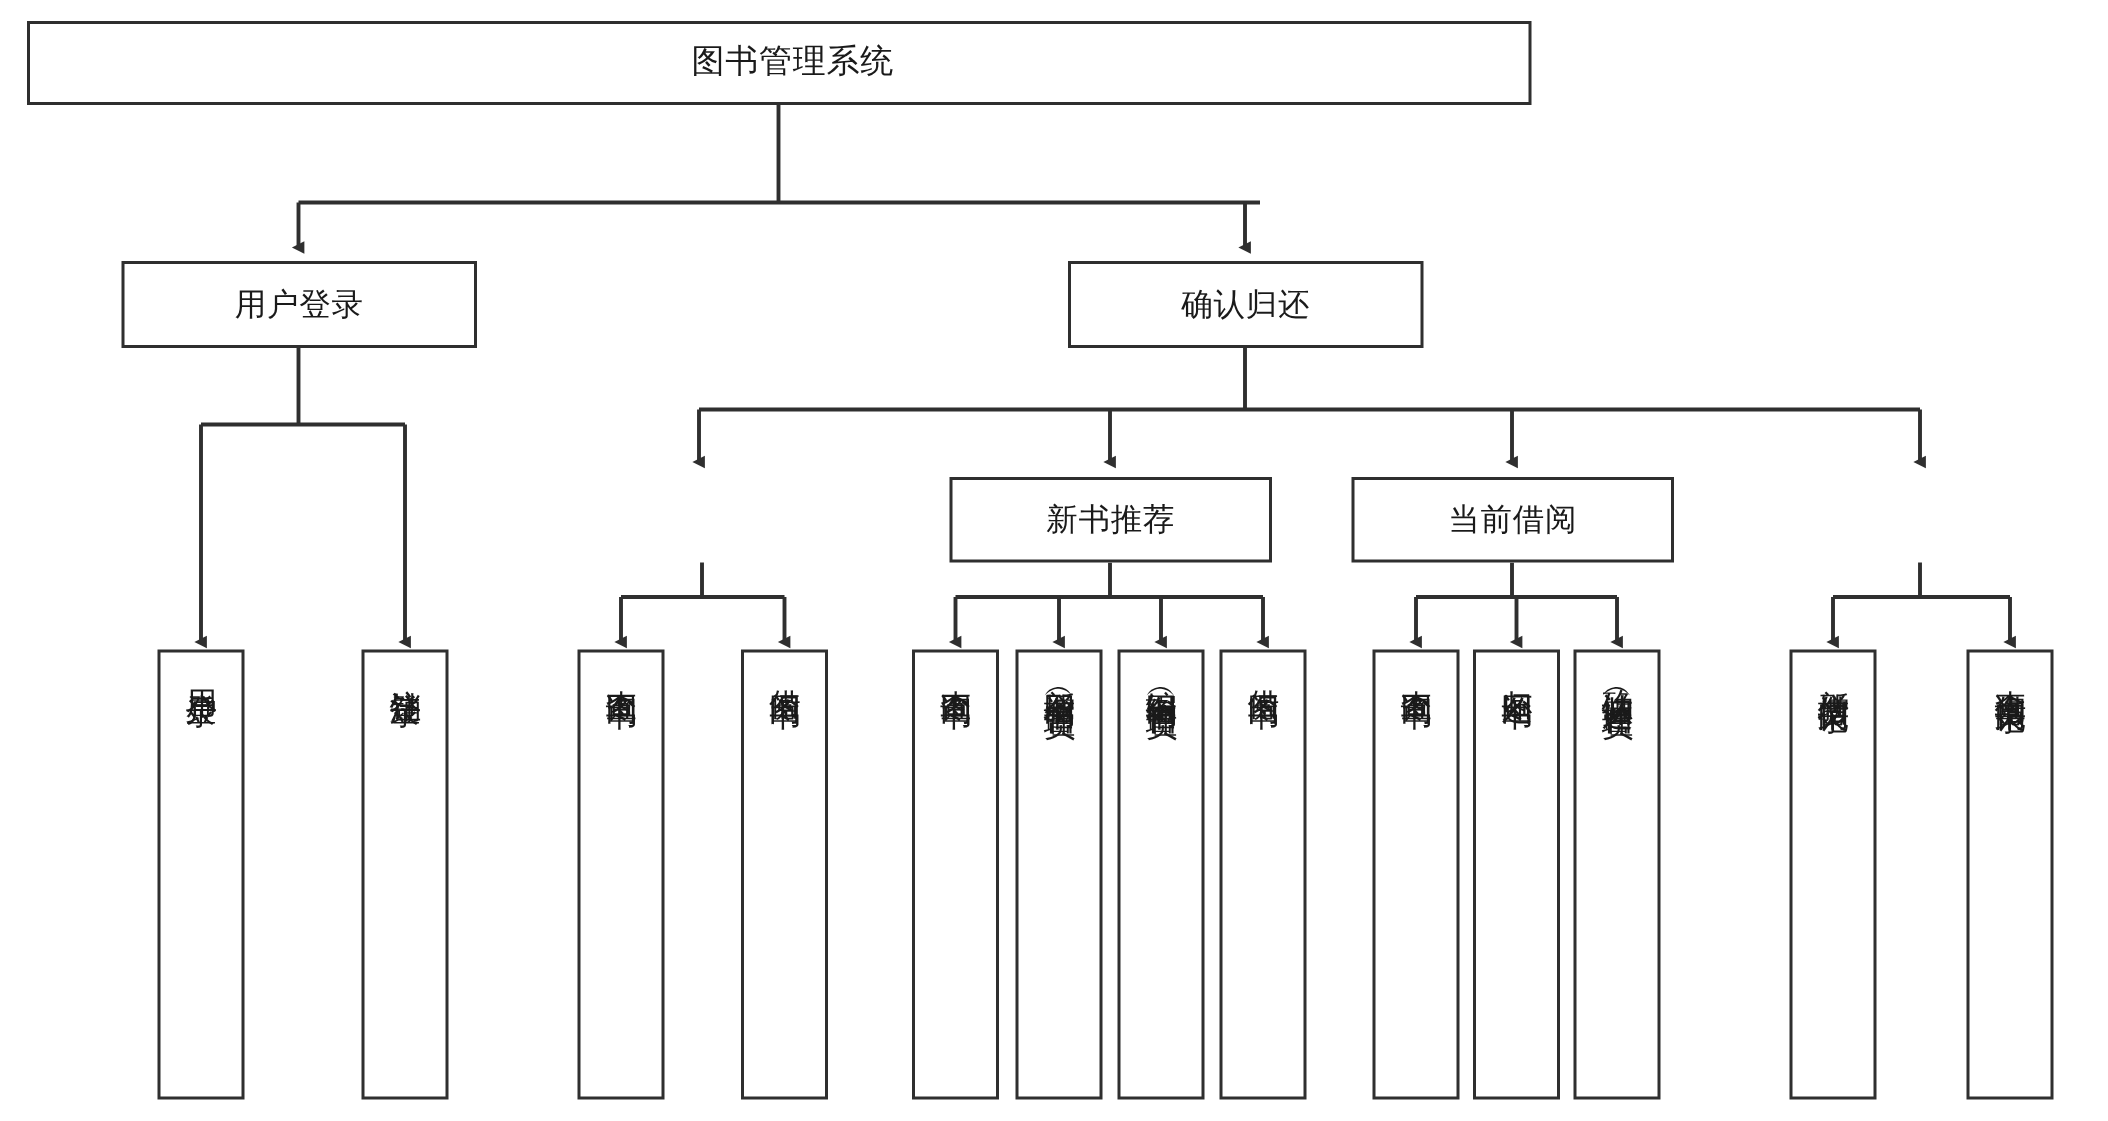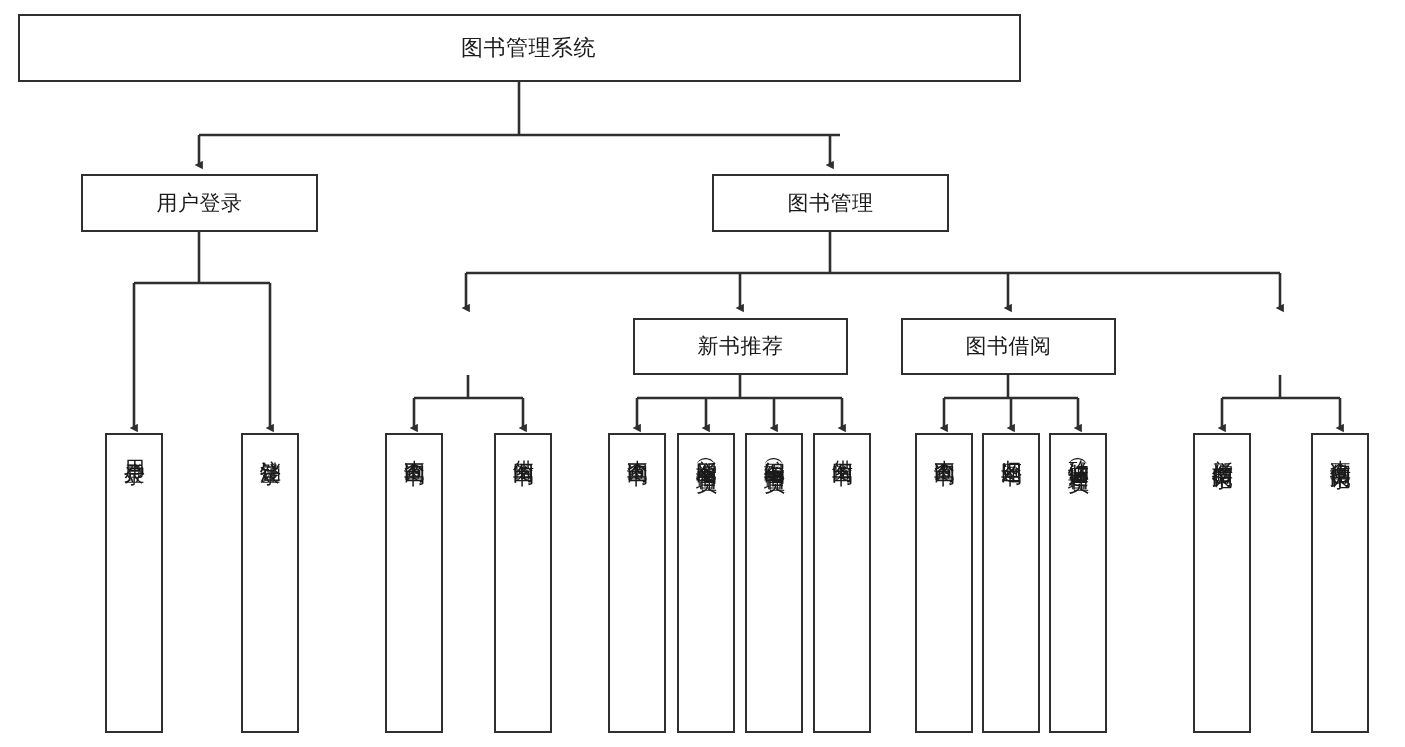--- a/index.html
+++ b/index.html
@@ -115,39 +115,39 @@
       <path d="M1011,398 L1011,428" marker-end="url(#arrow)"></path>
       <path d="M1078,398 L1078,428" marker-end="url(#arrow)"></path>
 
       <path d="M1280,375 L1280,398"></path>
       <path d="M1222,398 L1340,398"></path>
       <path d="M1222,398 L1222,428" marker-end="url(#arrow)"></path>
       <path d="M1340,398 L1340,428" marker-end="url(#arrow)"></path>
     </g>
   </svg>
 
-  <div class="node root" style="left:18px; top:14px; width:1003px; height:68px;padding-left:18px;">
+  <div class="node root" style="left:18px; top:14px; width:1003px; height:56px;padding-left:18px;">
     <span class="label">图书管理系统</span>
   </div>
 
   <div class="node" style="left:81px; top:174px; width:237px; height:58px;">
     <span class="label">用户登录</span>
   </div>
 
   <div class="node" style="left:712px; top:174px; width:237px; height:58px;">
-    <span class="label">图书管理</span>
+    <span class="label">确认归还</span>
   </div>
 
 
   <div class="node" style="left:633px; top:318px; width:215px; height:57px;">
     <span class="label">新书推荐</span>
   </div>
 
   <div class="node" style="left:901px; top:318px; width:215px; height:57px;">
-    <span class="label">图书借阅</span>
+    <span class="label">当前借阅</span>
   </div>
 
 
   <div class="node vert" style="left:105px; top:433px; width:58px; height:300px;">
     <span class="label">用户登录</span>
   </div>
 
   <div class="node vert" style="left:241px; top:433px; width:58px; height:300px;">
     <span class="label">注销登录</span>
   </div>

